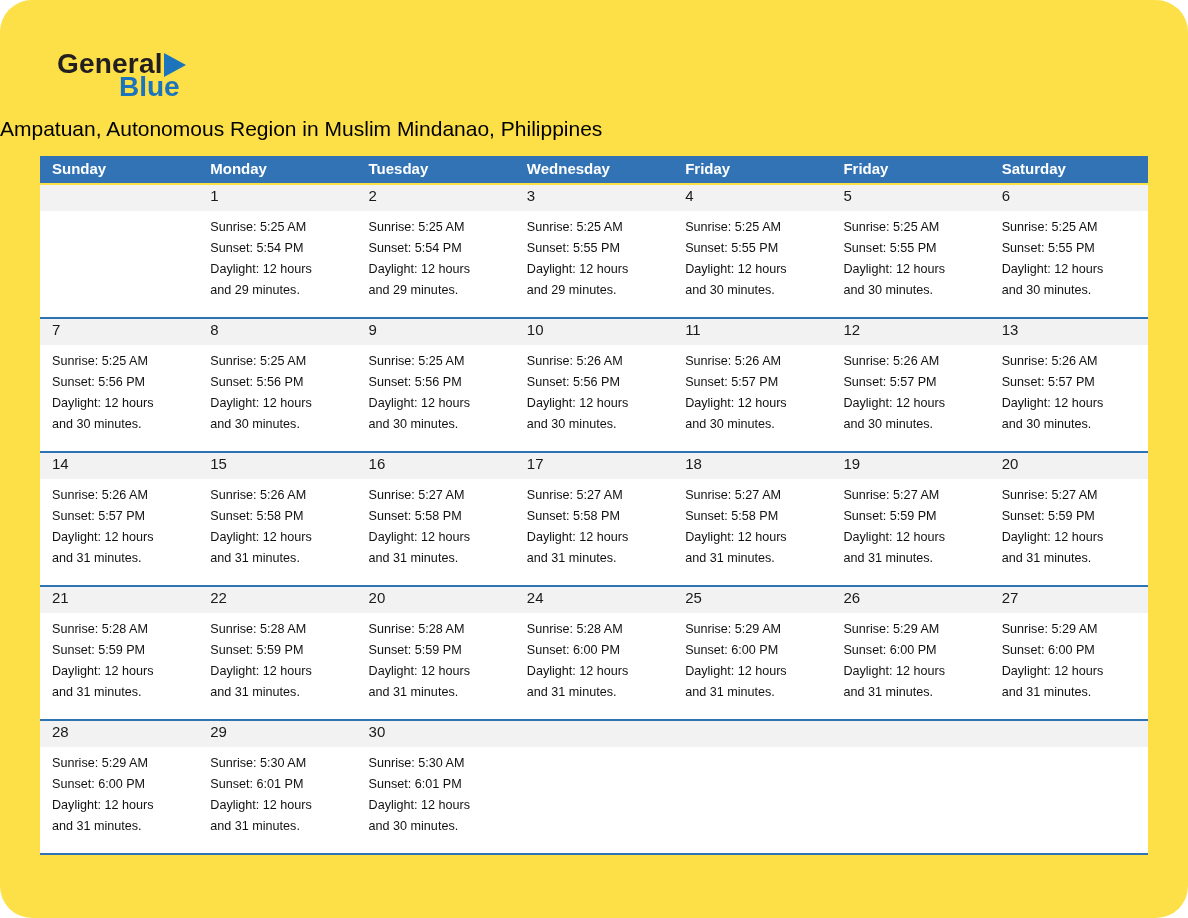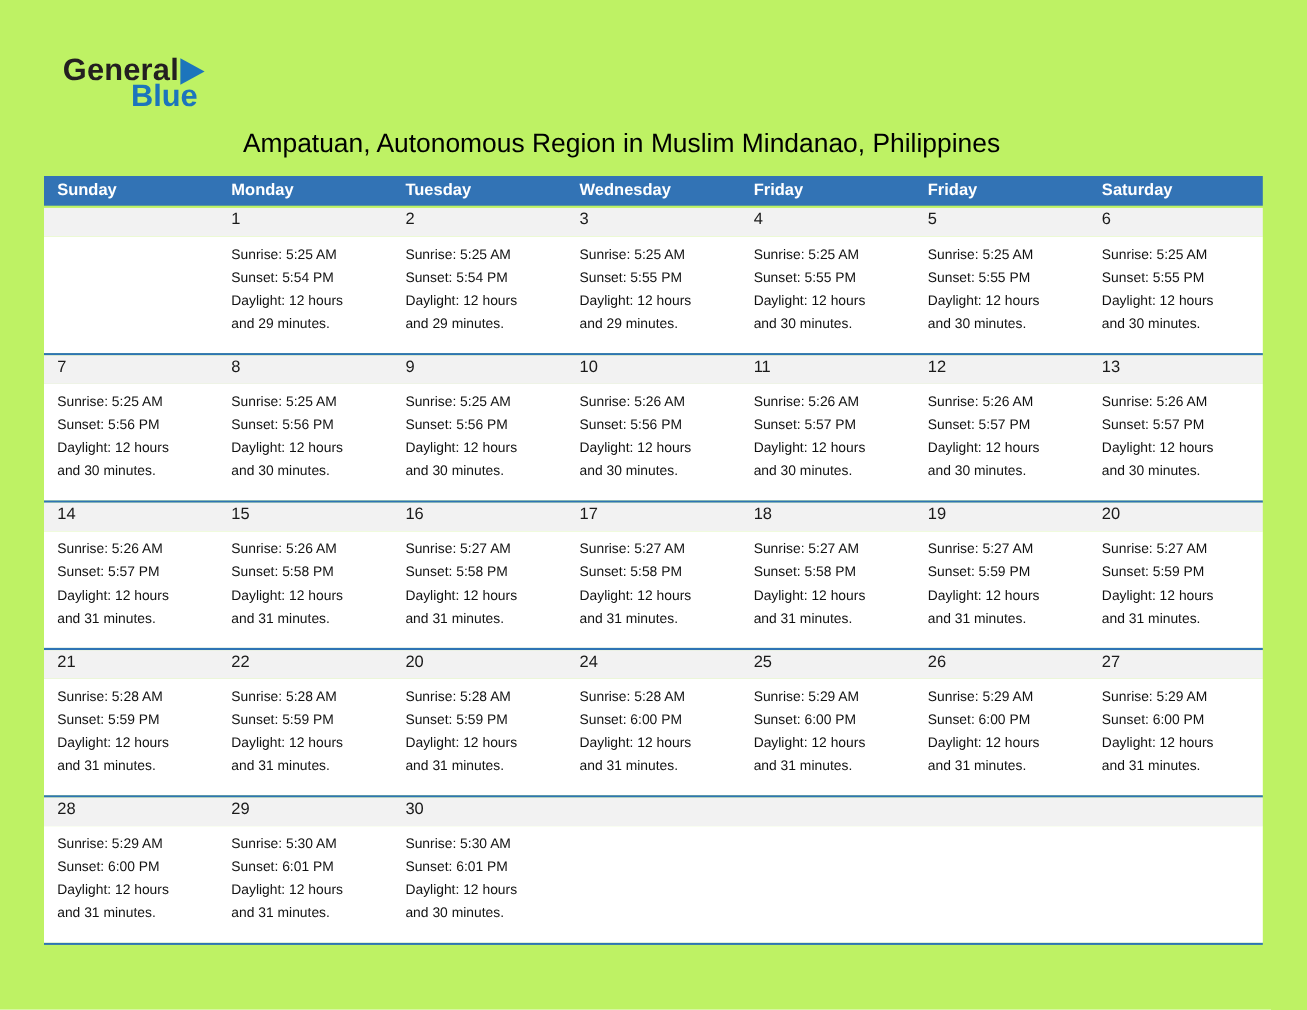--- a/index.html
+++ b/index.html
@@ -7,31 +7,31 @@
     --line-blue:#2E74B5;
     --strip-bg:#F2F2F2;
     --logo-blue:#1C75BC;
   }
   *{margin:0;padding:0;box-sizing:border-box;}
   html,body{background:#ffffff;}
   body{
     width:1188px;height:918px;overflow:hidden;
     font-family:"Liberation Sans",sans-serif;color:#111;
   }
-  .page{position:relative;width:1188px;height:918px;background:#bef264;}
+  .page{position:relative;width:1188px;height:918px;background:#fde047;border-radius:32px;}
 
   .header{display:flex;justify-content:space-between;align-items:flex-start;padding:50px 58px 0 57px;}
   .logo{line-height:1;}
   .logo-row1{display:flex;align-items:center;}
   .logo-general{font-size:28px;font-weight:bold;color:#231F20;letter-spacing:0.2px;}
   .logo-triangle{width:0;height:0;border-top:12px solid transparent;border-bottom:12px solid transparent;border-left:22px solid var(--logo-blue);margin-left:1px;margin-top:2px;}
   .logo-blue{display:block;font-size:28px;font-weight:bold;color:var(--logo-blue);margin-left:62px;margin-top:-5px;}
   .month-title{font-size:36px;font-weight:400;color:#141414;margin-top:2px;}
 
-  .location{text-align:center;margin:16px 58px 0 0;font-size:24px;font-weight:400;color:#000;}
+  .location{text-align:left;margin:16px 58px 0 0;font-size:21px;font-weight:400;color:#000;}
 
   .calendar{margin:15px 40px 0 40px;border-bottom:2px solid var(--line-blue);}
   .weekday-row{display:grid;grid-template-columns:repeat(7,1fr);background:var(--header-bg);}
   .weekday-cell{color:#fff;font-size:15px;font-weight:700;padding:4px 6px 6px 12px;}
 
   .week-row{border-top:2px solid var(--line-blue);}
   .week-row.first{border-top:none;margin-top:2px;}
   .day-number-strip{display:grid;grid-template-columns:repeat(7,1fr);background:var(--strip-bg);}
   .day-number-cell{font-size:15px;color:#1a1a1a;padding:2px 6px 3px 12px;min-height:26px;}
   .day-details-strip{display:grid;grid-template-columns:repeat(7,1fr);background:#fff;}

